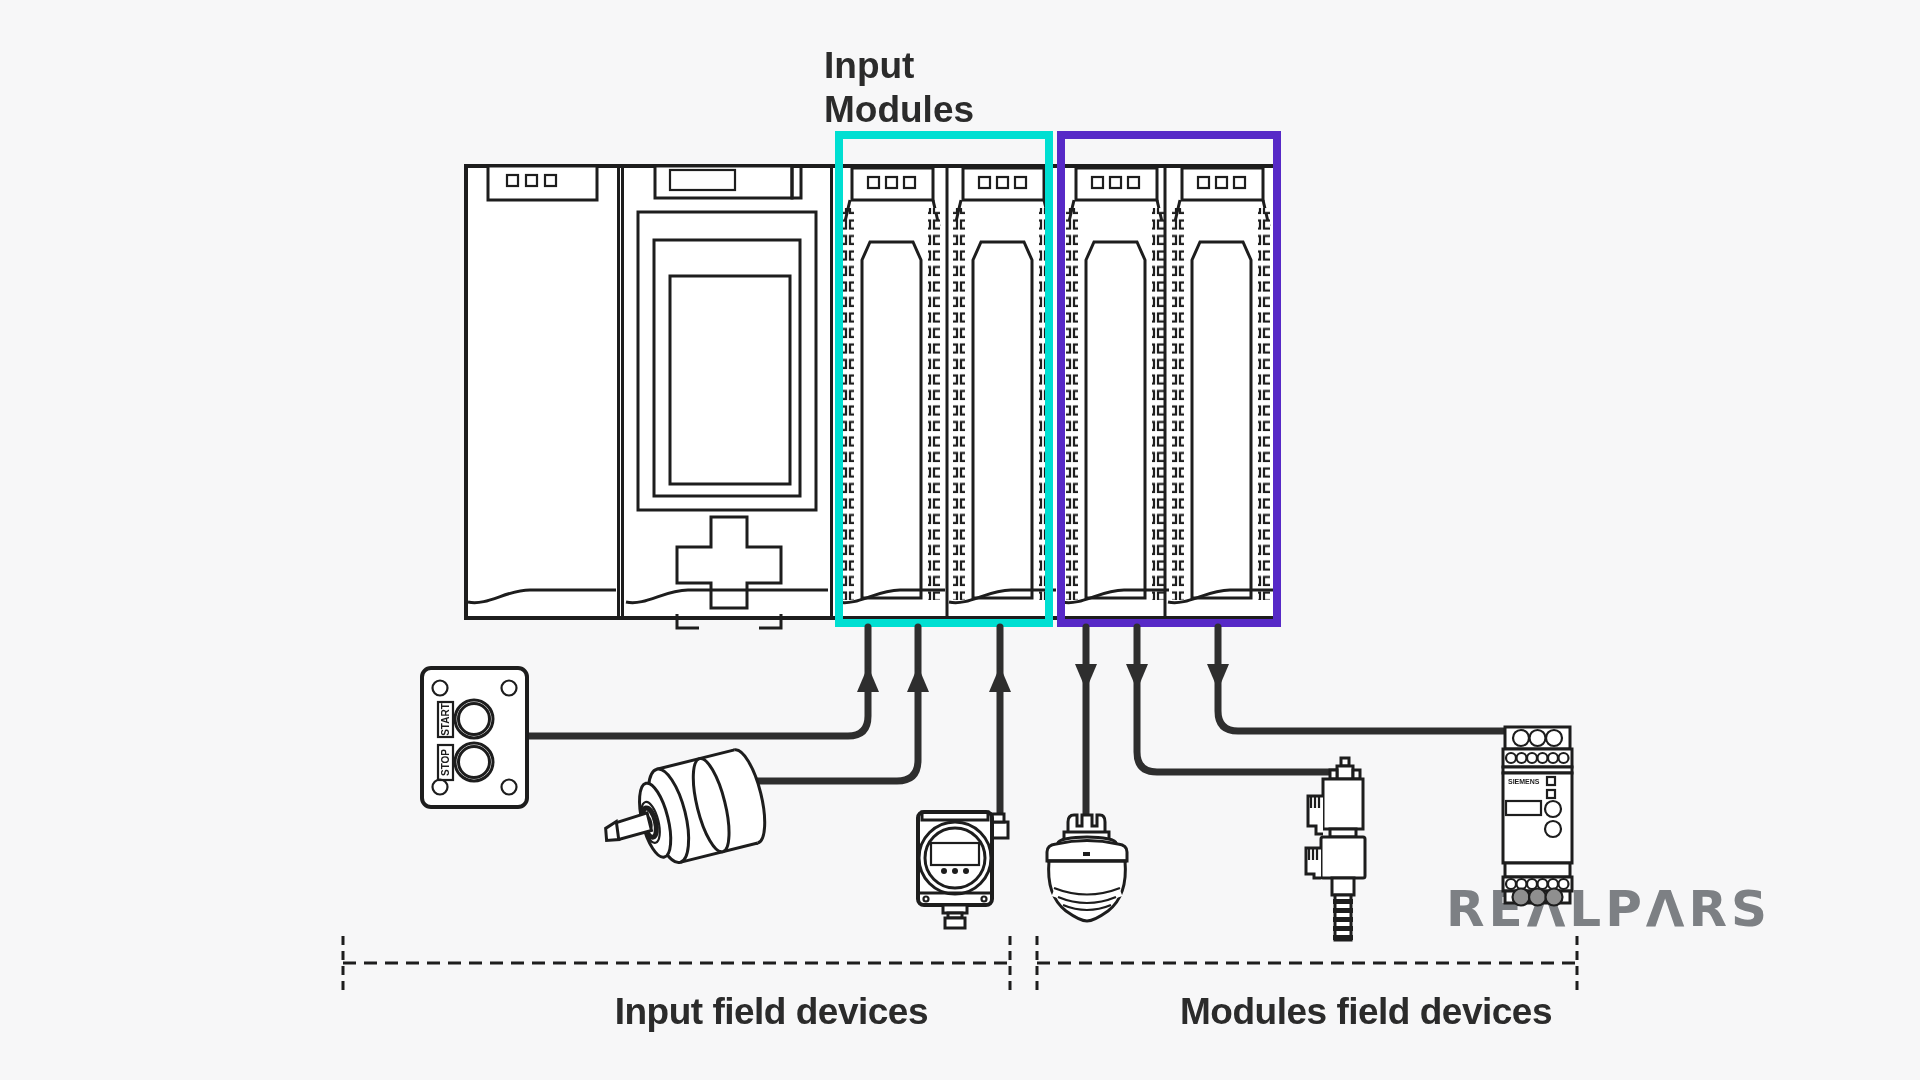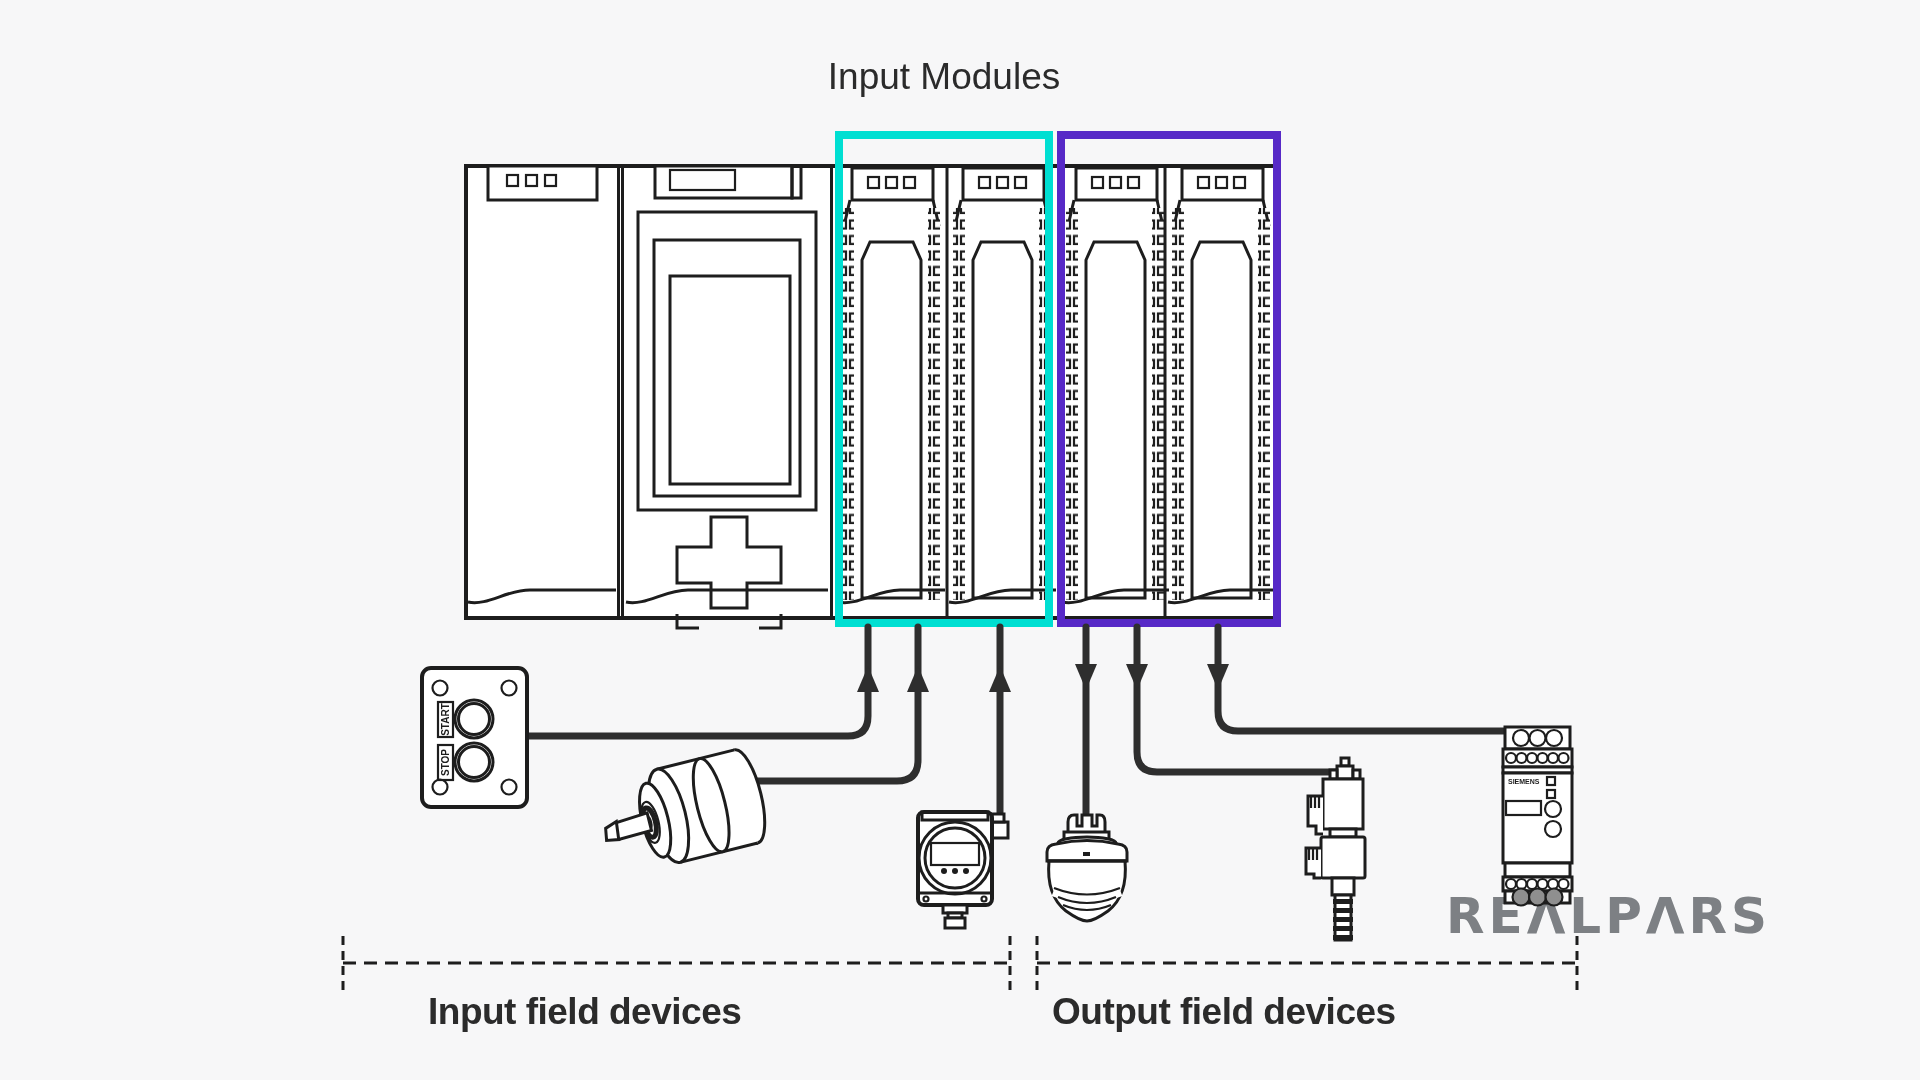--- a/index.html
+++ b/index.html
@@ -1,26 +1,26 @@
 <!DOCTYPE html>
 <html style="--background: #f7f7f8; --line: #1d1d1d; --wire: #2e2e2e; --input-box: #00dfd2; --output-box: #5729c7; --text: #2b2b2b; --logo: #7d8084;"><head>
 <meta charset="utf-8">
 <style>
   html,body{margin:0;padding:0;background:var(--background,#f7f7f8);}
   .canvas{position:relative;width:1920px;height:1080px;background:var(--background,#f7f7f8);
           font-family:"Liberation Sans","DejaVu Sans",sans-serif;overflow:hidden;}
   svg.diagram{position:absolute;left:0;top:0;z-index:2;}
   .logo{position:absolute;left:1446px;top:880px;z-index:1;
         font-family:"DejaVu Sans","Liberation Sans",sans-serif;
-        font-weight:bold;font-size:50px;letter-spacing:4px;color:var(--logo,#7d8084);margin-top:7px;}
-  .title{position:absolute;top:55px;z-index:3;width:240px;text-align:center;
-         font-size:37px;line-height:1.2;font-weight:normal;color:var(--text,#2b2b2b);}
+        font-weight:bold;font-size:50px;letter-spacing:4px;color:var(--logo,#7d8084);}
+  .title{position:absolute;top:44px;z-index:3;width:240px;
+         font-size:37px;line-height:1.2;font-weight:bold;color:var(--text,#2b2b2b);}
   .title-input{left:824px;}
   .title-output{left:1050px;}
-  .footer-label{position:absolute;top:991px;z-index:3;width:500px;text-align:left;
+  .footer-label{position:absolute;top:991px;z-index:3;width:500px;text-align:right;
                 font-size:37px;font-weight:bold;color:var(--text,#2b2b2b);letter-spacing:-0.5px;}
   .footer-input{left:428px;}
   .footer-output{left:1052px;}
   
   .ln{stroke:var(--line,#1d1d1d);fill:none;stroke-width:3;}
   .fw{fill:#ffffff;stroke:var(--line,#1d1d1d);stroke-width:3;}
   .fw4{fill:#ffffff;stroke:var(--line,#1d1d1d);stroke-width:4;}
   .thin{stroke:var(--line,#1d1d1d);fill:none;stroke-width:2.2;}
   .wire{stroke:var(--wire,#2e2e2e);stroke-width:7;fill:none;stroke-linecap:round;}
   .ah{fill:var(--wire,#2e2e2e);stroke:none;}
@@ -257,14 +257,14 @@
       <circle cx="1563.5" cy="884" r="5" class="thin" fill="#fff"></circle>
       <rect x="1505" y="891" width="65" height="12" class="fw"></rect>
       <circle cx="1521" cy="897" r="8.5" class="grayfill"></circle>
       <circle cx="1537.5" cy="897" r="8.5" class="grayfill"></circle>
       <circle cx="1554" cy="897" r="8.5" class="grayfill"></circle>
     </g>
   </svg>
 
   <div class="title title-input">Input Modules</div>
   <div class="footer-label footer-input">Input field devices</div>
-  <div class="footer-label footer-output">Output field devices</div>
+  <div class="footer-label footer-output">Modules field devices</div>
 </div>
 
 </body></html>

